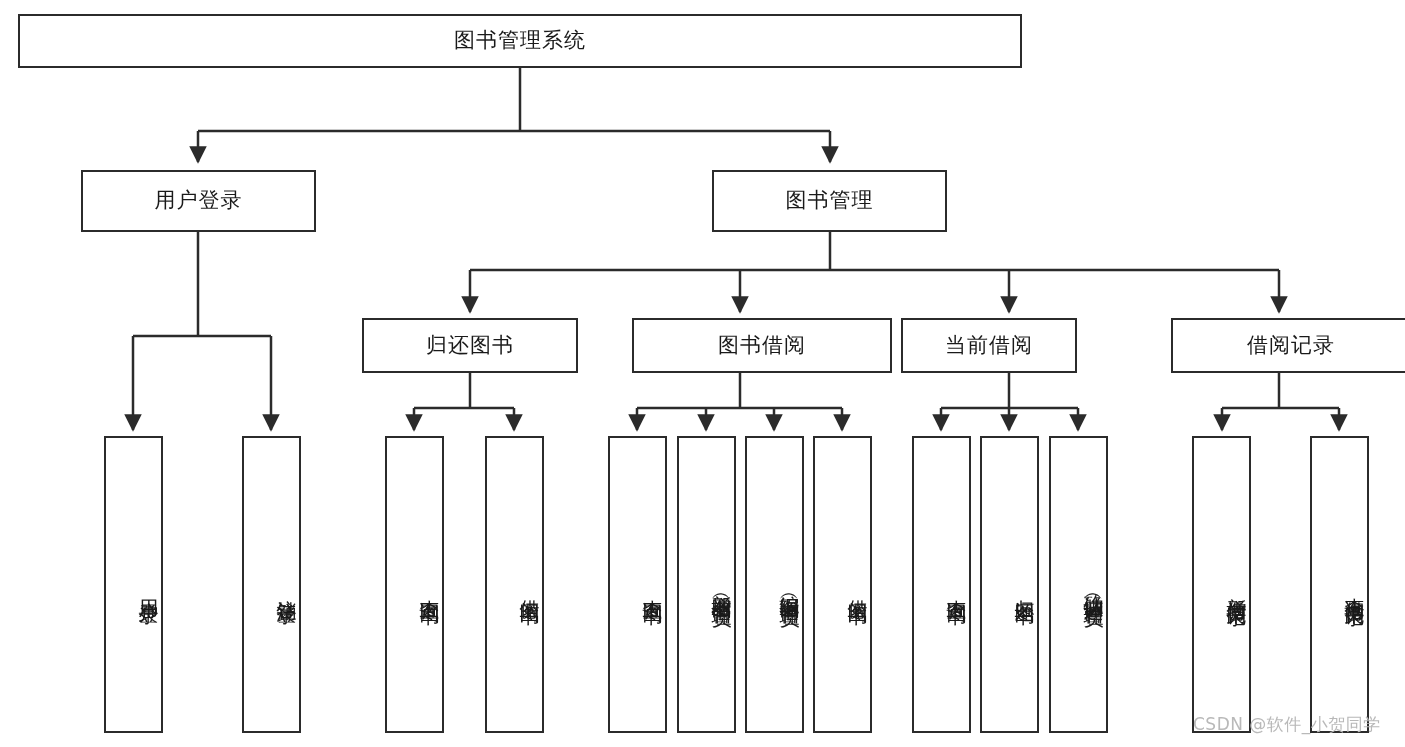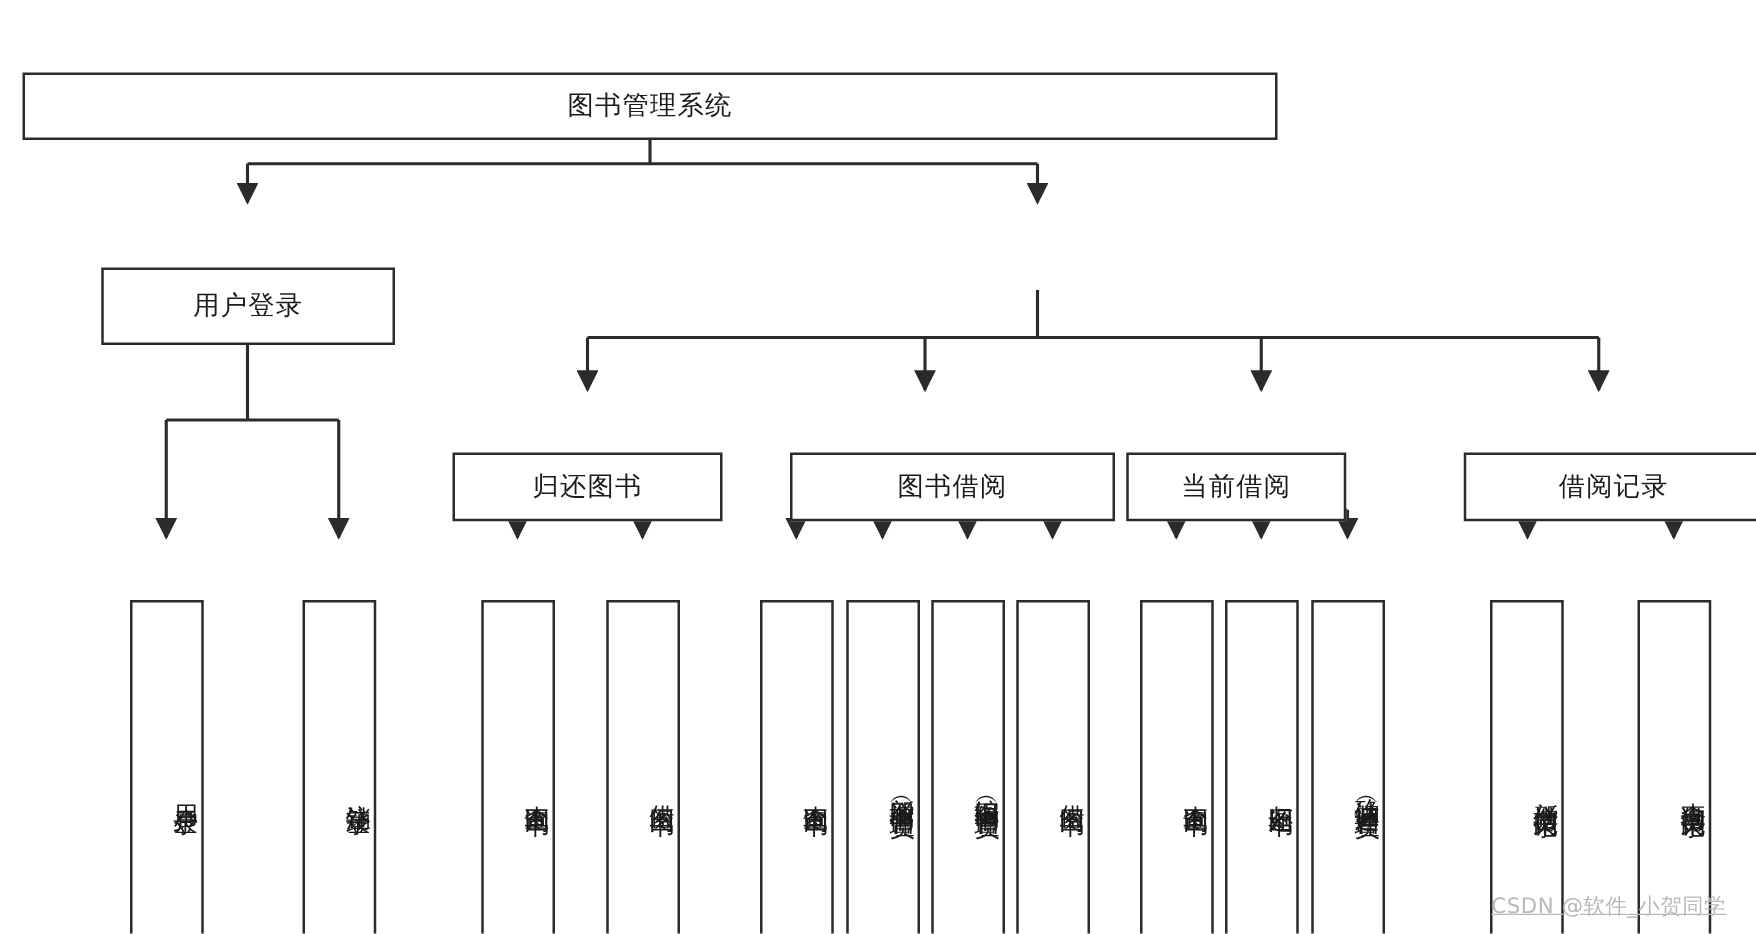--- a/index.html
+++ b/index.html
@@ -28,21 +28,20 @@
   .node {
     position: absolute;
     box-sizing: border-box;
     border: 2px solid #2b2b2b;
     background: #ffffff;
     display: flex;
     align-items: center;
     justify-content: center;
     color: #1a1a1a;
     text-align: right;
-    margin-top: 44px;
   }
   .node.h {
     font-size: 21px;
     line-height: 1.2;
     letter-spacing: 1px;
   }
   .node.v {
     writing-mode: vertical-rl;
     text-orientation: upright;
     font-size: 20px;
@@ -125,20 +124,23 @@
     </g>
   </svg>
 
   <div class="node h" style="left:18px; top:14px; width:1004px; height:54px;">
     <span>图书管理系统</span>
   </div>
 
   <div class="node h" style="left:81px; top:170px; width:235px; height:62px;">
     <span>用户登录</span>
   </div>
+  <div class="node h" style="left:712px; top:170px; width:235px; height:62px;">
+    <span>图书管理</span>
+  </div>
 
   <div class="node h" style="left:362px; top:318px; width:216px; height:55px;">
     <span>归还图书</span>
   </div>
   <div class="node h" style="left:632px; top:318px; width:260px; height:55px;">
     <span>图书借阅</span>
   </div>
   <div class="node h" style="left:901px; top:318px; width:176px; height:55px;">
     <span>当前借阅</span>
   </div>
@@ -183,15 +185,15 @@
     <span class="vtext">确认归还（管理员）</span>
   </div>
 
   <div class="node v" style="left:1192px; top:436px; width:59px; height:297px;">
     <span class="vtext">新增借阅记录</span>
   </div>
   <div class="node v" style="left:1310px; top:436px; width:59px; height:297px;">
     <span class="vtext">查询借阅记录</span>
   </div>
 
-  <div id="watermark" style="left:1193px; top:713px;text-decoration:underline;">CSDN @软件_小贺同学</div>
+  <div id="watermark" style="left:1193px; top:713px;">CSDN @软件_小贺同学</div>
 
 </div>
 
 </body></html>

